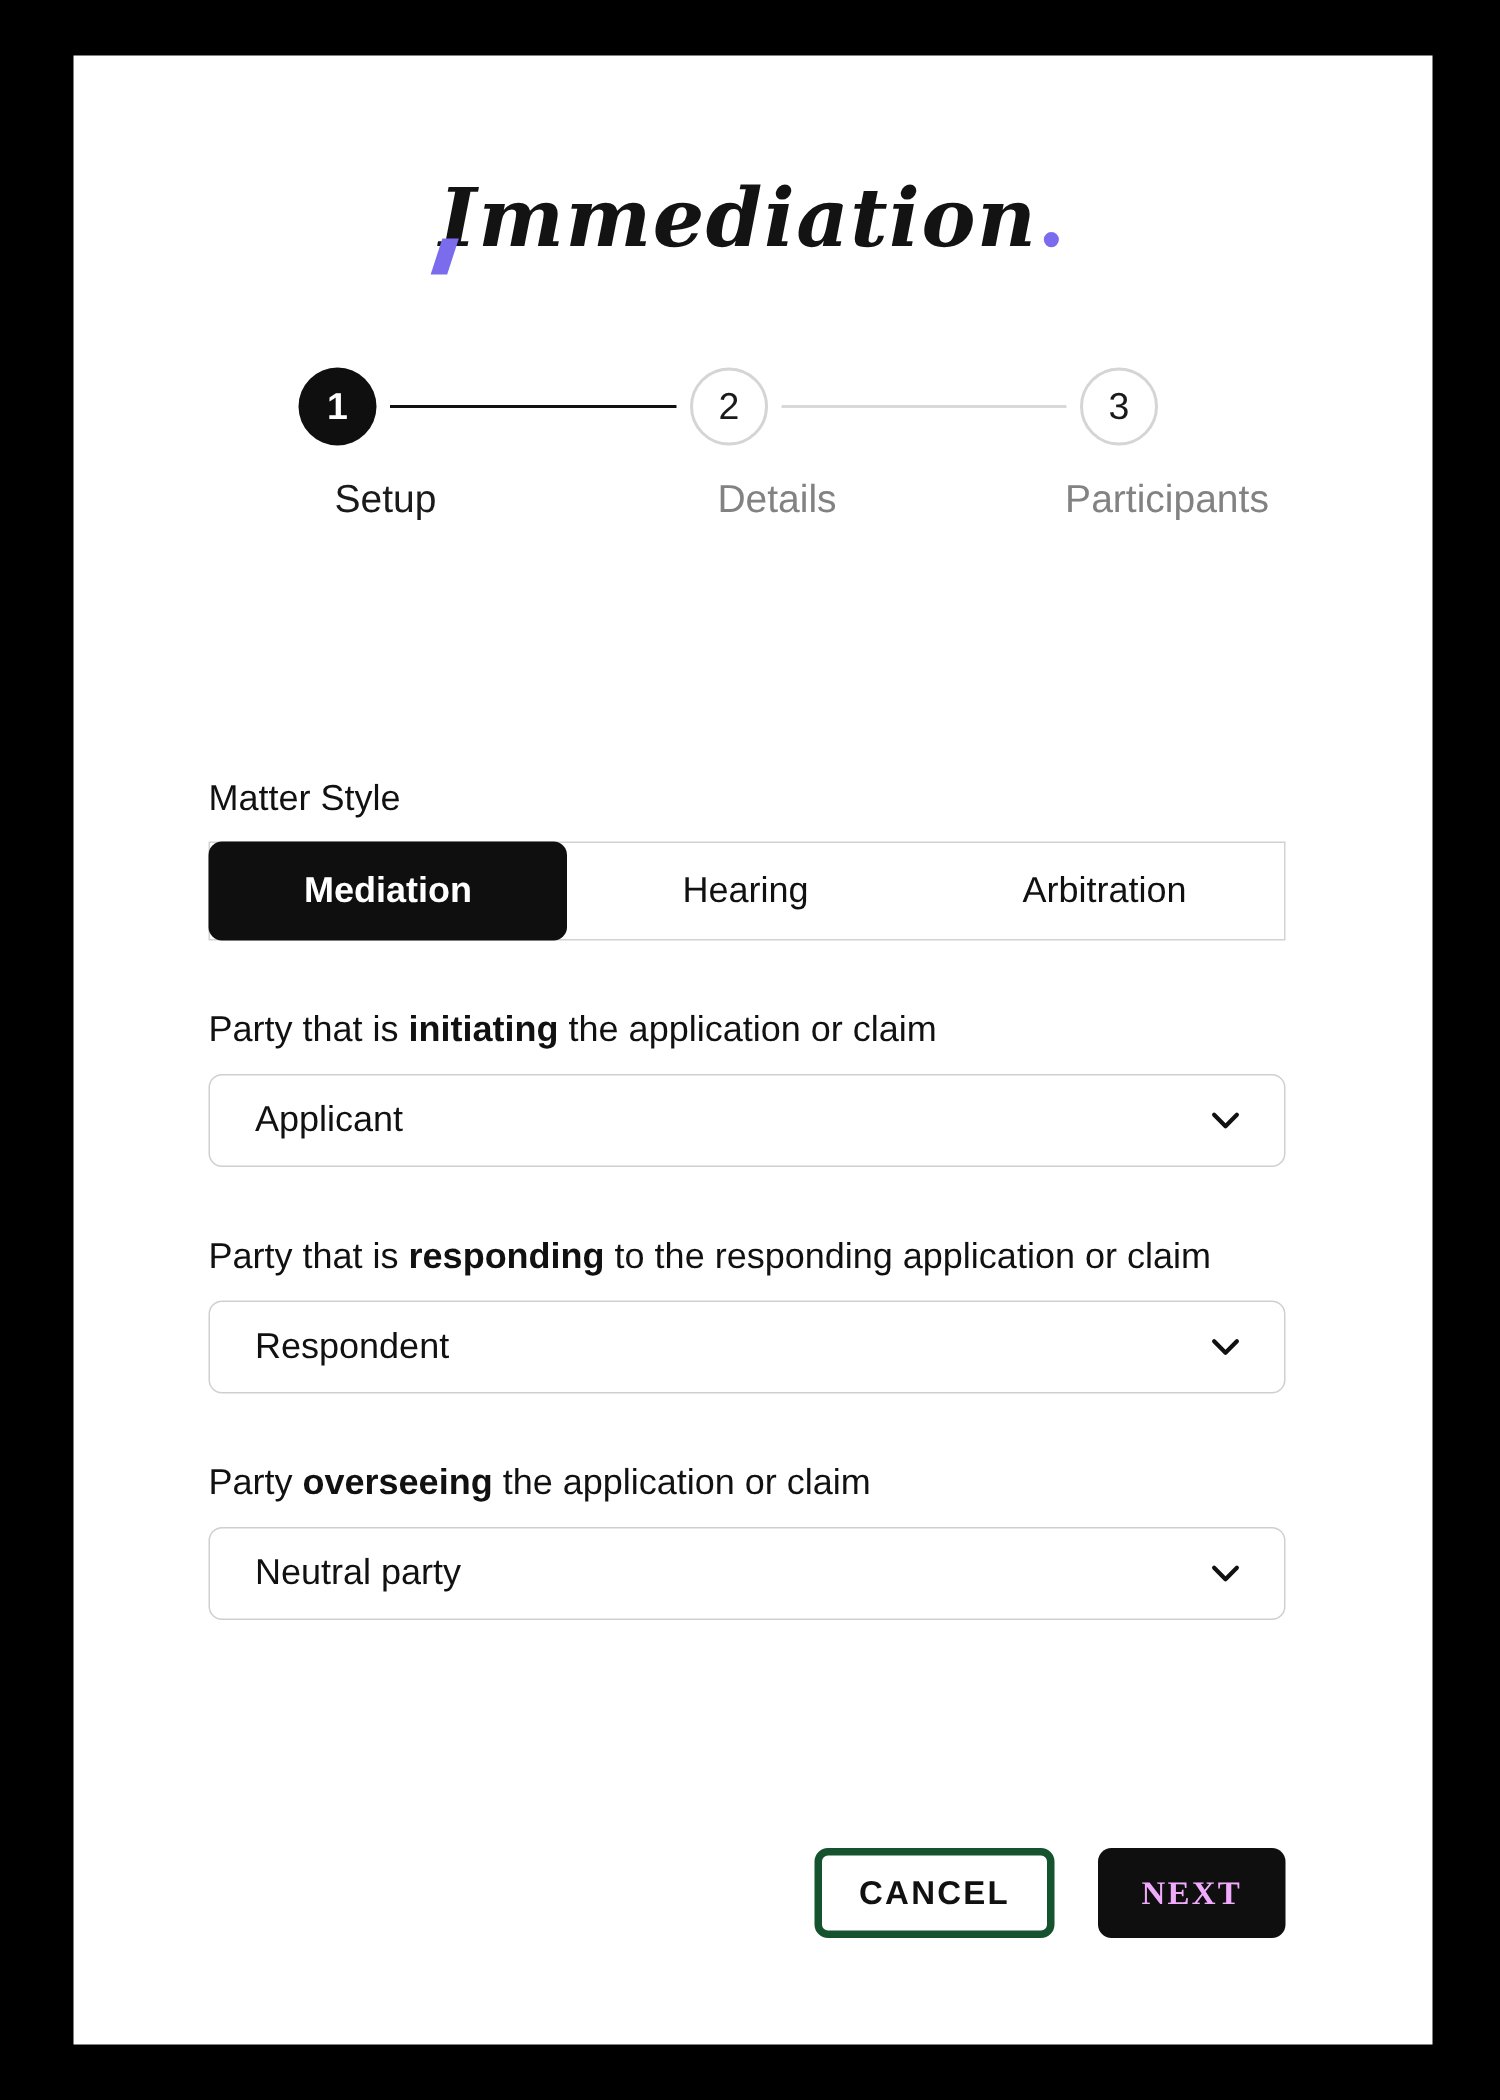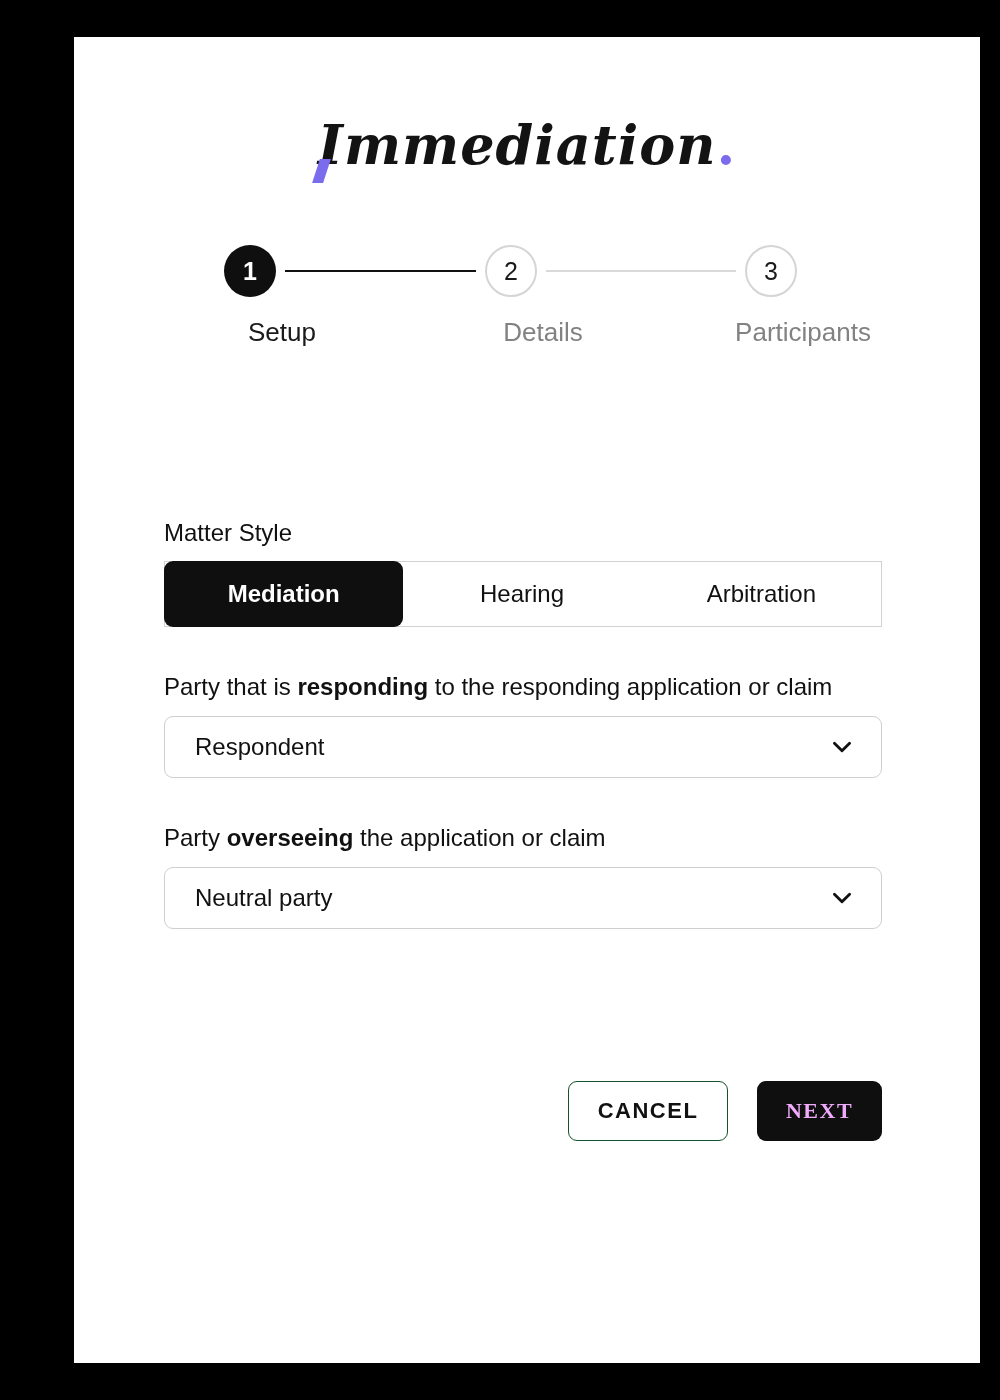--- a/index.html
+++ b/index.html
@@ -6,21 +6,21 @@
   html, body { width: 1000px; height: 1400px; }
   body {
     background: #000000;
     font-family: "Liberation Sans", sans-serif;
     color: #111111;
   }
   .frame {
     width: 940px;
     height: 1400px;
     background: #000000;
-    padding: 37px 74px;
+    padding: 37px 49px;
   }
   .card {
     width: 906px;
     height: 1326px;
     background: #ffffff;
     padding: 48px 90px 0 90px;
     overflow: hidden;
   }
 
   
@@ -180,21 +180,21 @@
     letter-spacing: 1.5px;
     display: flex;
     align-items: center;
     justify-content: center;
     cursor: pointer;
   }
   .btn-cancel {
     width: 160px;
     background: #ffffff;
     color: #111111;
-    border: 1px solid #14532d;
+    border: 5px solid #14532d;
   }
   .btn-next {
     width: 125px;
     background: #0f0f0f;
     color: #f0abfc;
     border: none;
     font-family: Liberation Serif, serif;
   }
 </style>
 </head>
@@ -229,20 +229,29 @@
 
     <div class="form">
 
       <div class="field-label">Matter Style</div>
       <div class="segmented">
         <button class="segment selected">Mediation</button>
         <button class="segment">Hearing</button>
         <button class="segment">Arbitration</button>
       </div>
 
+      <div class="field-group">
+        <div class="field-label"><span>Party that is </span><b>initiating</b><span> the application or claim</span></div>
+        <div class="select">
+          <span class="select-value">Applicant</span>
+          <svg class="chevron" viewBox="0 0 24 24">
+              <polyline points="5 8.5 12 15.5 19 8.5" fill="none" stroke="#111111" stroke-width="2.6" stroke-linecap="round" stroke-linejoin="round"></polyline>
+            </svg>
+        </div>
+      </div>
 
       <div class="field-group">
         <div class="field-label"><span>Party that is </span><b>responding</b><span> to the responding application or claim</span></div>
         <div class="select">
           <span class="select-value">Respondent</span>
           <svg class="chevron" viewBox="0 0 24 24">
               <polyline points="5 8.5 12 15.5 19 8.5" fill="none" stroke="#111111" stroke-width="2.6" stroke-linecap="round" stroke-linejoin="round"></polyline>
             </svg>
         </div>
       </div>

